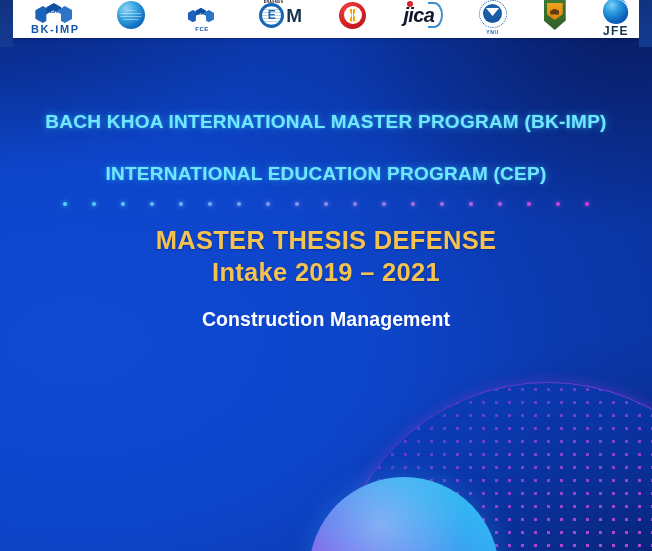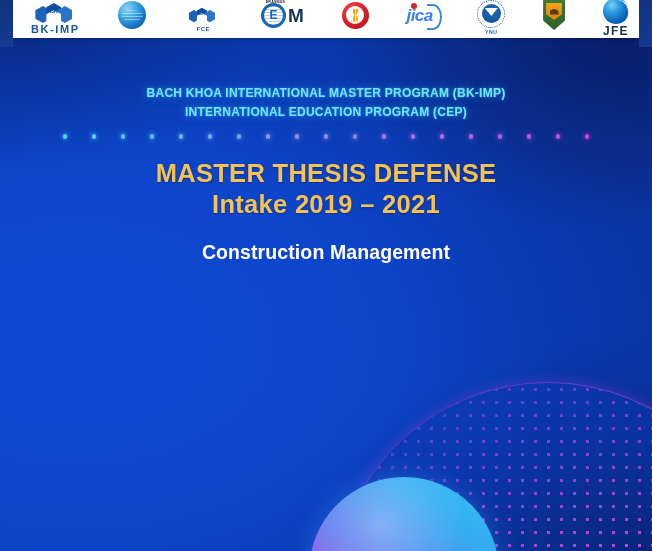--- a/index.html
+++ b/index.html
@@ -141,21 +141,21 @@
 
   
   .aun-text{
     font-size:15px;font-weight:bold;color:#16181a;
     letter-spacing:-.2px; white-space:nowrap;
   }
 
   
   .jica{ position:relative; padding-right:7px; }
   .jica-word{
-    font-size:17px;font-weight:bold;font-style:italic;color:#3b82f6;
+    font-size:20px;font-weight:bold;font-style:italic;color:#0f172a;
     letter-spacing:-.6px; line-height:1;
   }
   .jica-dot{
     position:absolute; left:4px; top:-4px;
     width:6px;height:6px;border-radius:50%;background:#d8242a;
   }
   .jica-swoosh{
     position:absolute; right:-2px; top:-3px;
     width:15px;height:26px;
     border-right:2px solid #3e8ed0;
@@ -263,27 +263,28 @@
   }
 
   
   #content{
     position:absolute; inset:0;
     z-index:10;
     padding-top:84px;
     text-align:center;
   }
   .prog-line{
-    font-size:12px;
+    font-size:19px;
     font-weight:bold;
     color:#6fe7ff;
     letter-spacing:.25px;
     line-height:1.55;
     text-shadow:0 0 9px rgba(70,200,255,.55), 0 0 2px rgba(70,200,255,.5);
     white-space:nowrap;
+    margin-top:23px;
   }
   #dotted-divider{
     display:flex;
     justify-content:center;
     align-items:center;
     gap:24.5px;
     margin-top:13px;
     margin-bottom:20px;
   }
   .divider-dot{

